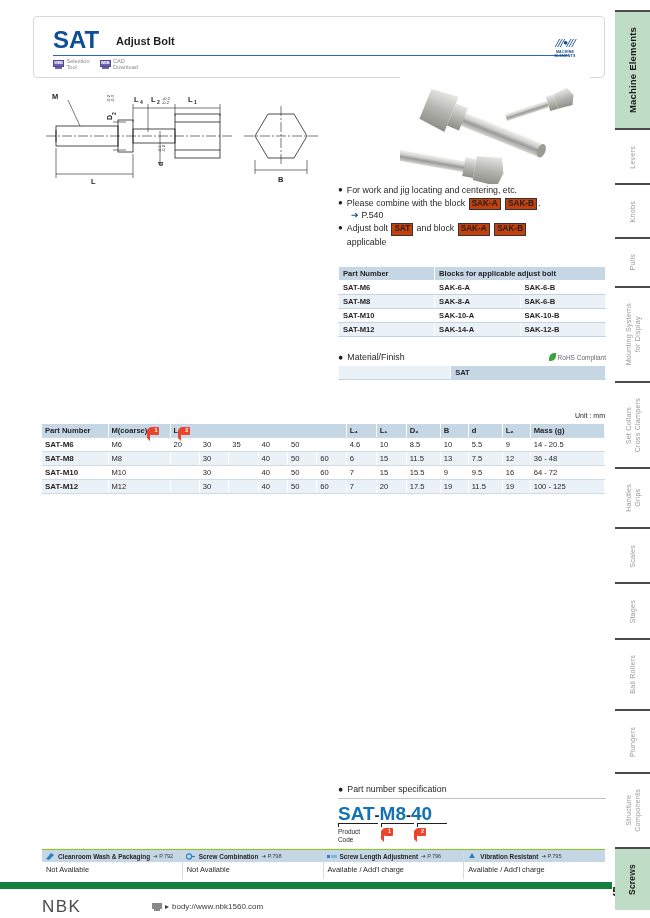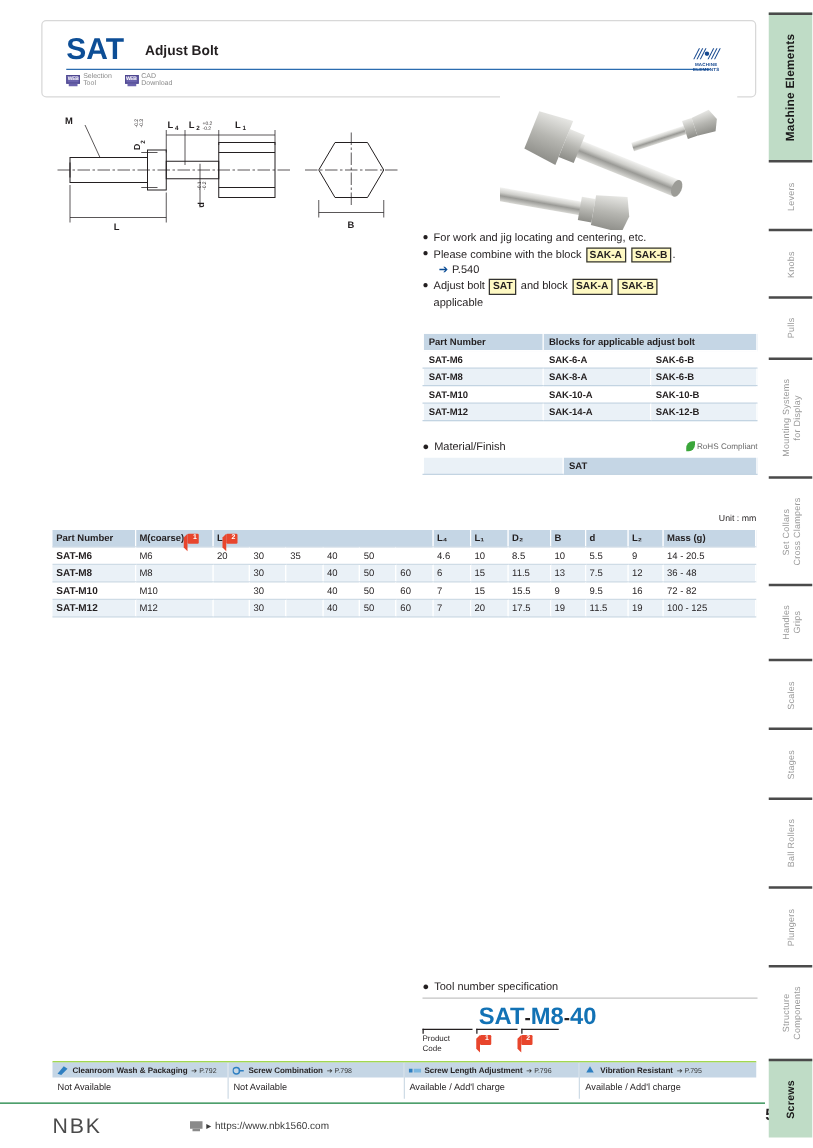--- a/index.html
+++ b/index.html
@@ -67,21 +67,21 @@
   
   .drawing { position:absolute; left:38px; top:86px; width:290px; height:104px; }
   .photo { position:absolute; left:400px; top:72px; width:190px; height:112px; }
 
   
   .bullets { position:absolute; left:338px; top:184px; width:268px; }
   .bl { display:flex; gap:4px; font-size:8.8px; line-height:1.5; color:#231f20; }
   .bl .dot { font-size:8px; line-height:1.6; }
   .boxtag {
     display:inline-block; border:1px solid #333; padding:0 2px; font-weight:bold;
-    font-size:8.2px; line-height:1.25; margin:0 1px; background:#fef9c3;
+    font-size:8.2px; line-height:1.25; margin:0 1px; background:#c2410c;
   }
   .arrowline { margin-left:13px; font-size:8.8px; display:flex; align-items:center; gap:3px; }
   .arr { color:#0d4e96; font-size:9px; }
 
   
   table { border-collapse:collapse; width:100%; }
   .tbl th, .tbl td {
     border:1px solid #ffffff; border-bottom:1px solid #c3d4e2;
     padding:2px 4px; font-size:7.6px; text-align:left;
   }
@@ -116,40 +116,40 @@
     display:inline-block; background:#e8452c; color:#fff; font-size:5.5px; font-weight:bold;
     padding:0 2px 0 4px; margin-left:3px; position:relative; border-radius:1px;
     line-height:1.45; vertical-align:middle;
   }
   .marker:before{ content:""; position:absolute; left:-3px; top:0; border:3px solid transparent;
     border-right-color:#e8452c; border-left:none; height:100%; }
 
   
   .pnspec { position:absolute; left:338px; top:784px; width:268px; }
   .pnspec .line { height:1px; background:#c3c3c3; margin-top:4px; }
-  .pncode { font-size:19px; font-weight:bold; color:#1272b5; margin-top:4px; letter-spacing:0px;margin-left:45px;}
+  .pncode { font-size:19px; font-weight:bold; color:#1272b5; margin-top:4px; letter-spacing:0px;}
   .pncode .sep { color:#231f20; font-size:15px; }
   .underbar { display:flex; gap:0px; margin-top:-2px; }
   .ub { border-left:1px solid #231f20; border-top:1px solid #231f20; height:4px; }
   .pnlabels { display:flex; font-size:6.4px; line-height:1.2; margin-top:1px; }
 
   
   .optbar { position:absolute; left:42px; top:849px; width:563px; height:30px;
     border-top:1px solid #84cc16; display:flex; }
   .opt { flex:1 1 25%; border-right:1px solid #cfdce6; }
   .opt:last-child{ border-right:none; }
   .opt .head { background:#c5d6e5; display:flex; align-items:center; gap:3px;
      padding:1.5px 3px; font-size:6.4px; font-weight:bold; white-space:nowrap; }
   .opt .head .pg { font-weight:normal; font-size:5.6px; color:#3a3a3a; }
   .opt .val { padding:3px 4px; font-size:7.4px; }
   .oicon { width:10px; height:9px; flex:none; }
 
   
   .botbar { position:absolute; left:0; top:882px; width:612px; height:36px;
-    border-top:1px solid #15803d; }
+    border-top:7px solid #15803d; }
   .nbk { position:absolute; left:42px; top:8px; font-size:17px; letter-spacing:1.5px;
      color:#4a4a4a; font-family:"Liberation Sans", sans-serif; }
   .url { position:absolute; left:152px; top:13px; font-size:8px; color:#3a3a3a;
      display:flex; align-items:center; gap:3px; }
   .urlicon { width:10px; height:8px; position:relative; }
   .urlicon .s{position:absolute;left:0;top:0;width:10px;height:6px;background:#8a8a8a;}
   .urlicon .b{position:absolute;left:2px;bottom:0;width:6px;height:1.5px;background:#8a8a8a;}
   .pageno { position:absolute; right:16px; top:884px; font-size:13px; font-weight:bold; color:#231f20; }
 </style>
 </head>
@@ -439,21 +439,21 @@
             <td></td>
             <td>40</td>
             <td>50</td>
             <td>60</td>
             <td>7</td>
             <td>15</td>
             <td>15.5</td>
             <td>9</td>
             <td>9.5</td>
             <td>16</td>
-            <td>72 -  82</td>
+            <td>64 -  72</td>
           </tr>
           <tr>
             <td class="pn">SAT-M12</td>
             <td>M12</td>
             <td></td>
             <td>30</td>
             <td></td>
             <td>40</td>
             <td>50</td>
             <td>60</td>
@@ -465,21 +465,21 @@
             <td>19</td>
             <td>100 - 125</td>
           </tr>
         </tbody>
     </table>
   </div>
 
   <div class="pnspec">
     <div class="secttl">
       <span class="dot">●</span>
-      <span>Tool number specification</span>
+      <span>Part number specification</span>
     </div>
     <div class="line"></div>
     <div class="pncode">
       <span>SAT</span><span class="sep">-</span><span>M8</span><span class="sep">-</span><span>40</span>
     </div>
     <div class="underbar">
       <span class="ub" style="width:40px"></span>
       <span class="ub" style="width:33px;margin-left:3px"></span>
       <span class="ub" style="width:30px;margin-left:3px"></span>
     </div>
@@ -539,21 +539,21 @@
     </div>
 
   <div class="botbar">
     <div class="nbk">NBK</div>
     <div class="url">
       <span class="urlicon">
           <span class="s"></span>
           <span class="b"></span>
         </span>
       <span>▸</span>
-      <span>https://www.nbk1560.com</span>
+      <span>body://www.nbk1560.com</span>
     </div>
   </div>
   <div class="pageno">539</div>
 
   <div class="sidebar" id="sidebar">
       <div class="side-tab active">
         <span class="lbl">Machine Elements</span>
       </div>
       <div class="side-tab">
         <span class="lbl">Levers</span>

